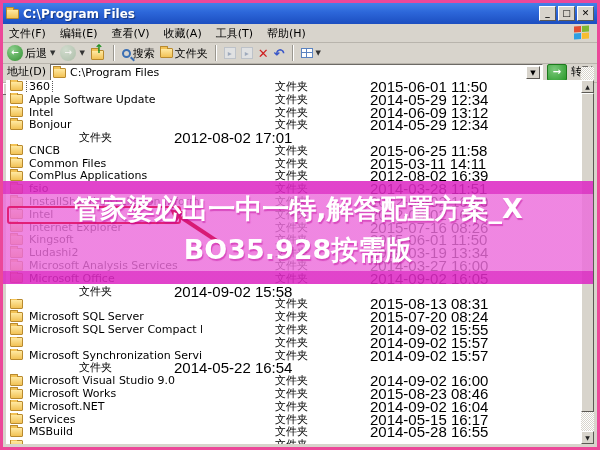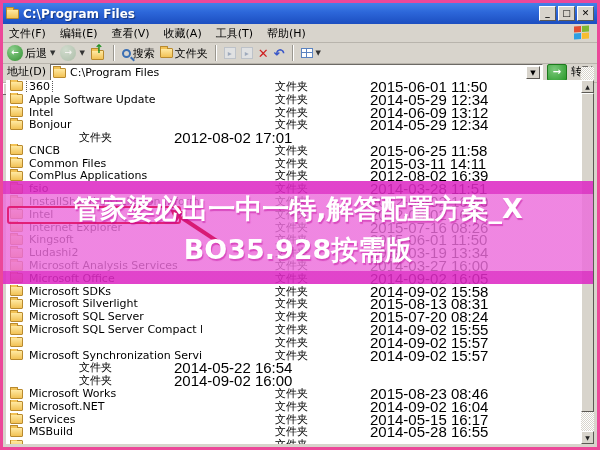--- a/index.html
+++ b/index.html
@@ -349,33 +349,28 @@
     <span class="c-name">
       <span class="ficon"></span>
       <span class="nm">Microsoft Office</span>
     </span>
     <span class="c-size"></span>
     <span class="c-type">文件夹</span>
     <span class="c-date">2014-09-02 16:05</span>
     <span class="c-attr"></span>
   </div>
       <div class="row">
-    <span class="c-name">
-      <span class="ficon"></span>
-      <span class="nm">Microsoft SDKs</span>
-    </span>
     <span class="c-size"></span>
     <span class="c-type">文件夹</span>
     <span class="c-date">2014-09-02 15:58</span>
     <span class="c-attr"></span>
   </div>
       <div class="row">
     <span class="c-name">
       <span class="ficon"></span>
-      <span class="nm">Microsoft Silverlight</span>
     </span>
     <span class="c-size"></span>
     <span class="c-type">文件夹</span>
     <span class="c-date">2015-08-13 08:31</span>
     <span class="c-attr"></span>
   </div>
       <div class="row">
     <span class="c-name">
       <span class="ficon"></span>
       <span class="nm">Microsoft SQL Server</span>
@@ -414,20 +409,24 @@
     <span class="c-date">2014-09-02 15:57</span>
     <span class="c-attr"></span>
   </div>
       <div class="row">
     <span class="c-size"></span>
     <span class="c-type">文件夹</span>
     <span class="c-date">2014-05-22 16:54</span>
     <span class="c-attr"></span>
   </div>
       <div class="row">
+    <span class="c-name">
+      <span class="ficon"></span>
+      <span class="nm">Microsoft Visual Studio 9.0</span>
+    </span>
     <span class="c-size"></span>
     <span class="c-type">文件夹</span>
     <span class="c-date">2014-09-02 16:00</span>
     <span class="c-attr"></span>
   </div>
       <div class="row">
     <span class="c-name">
       <span class="ficon"></span>
       <span class="nm">Microsoft Works</span>
     </span>

